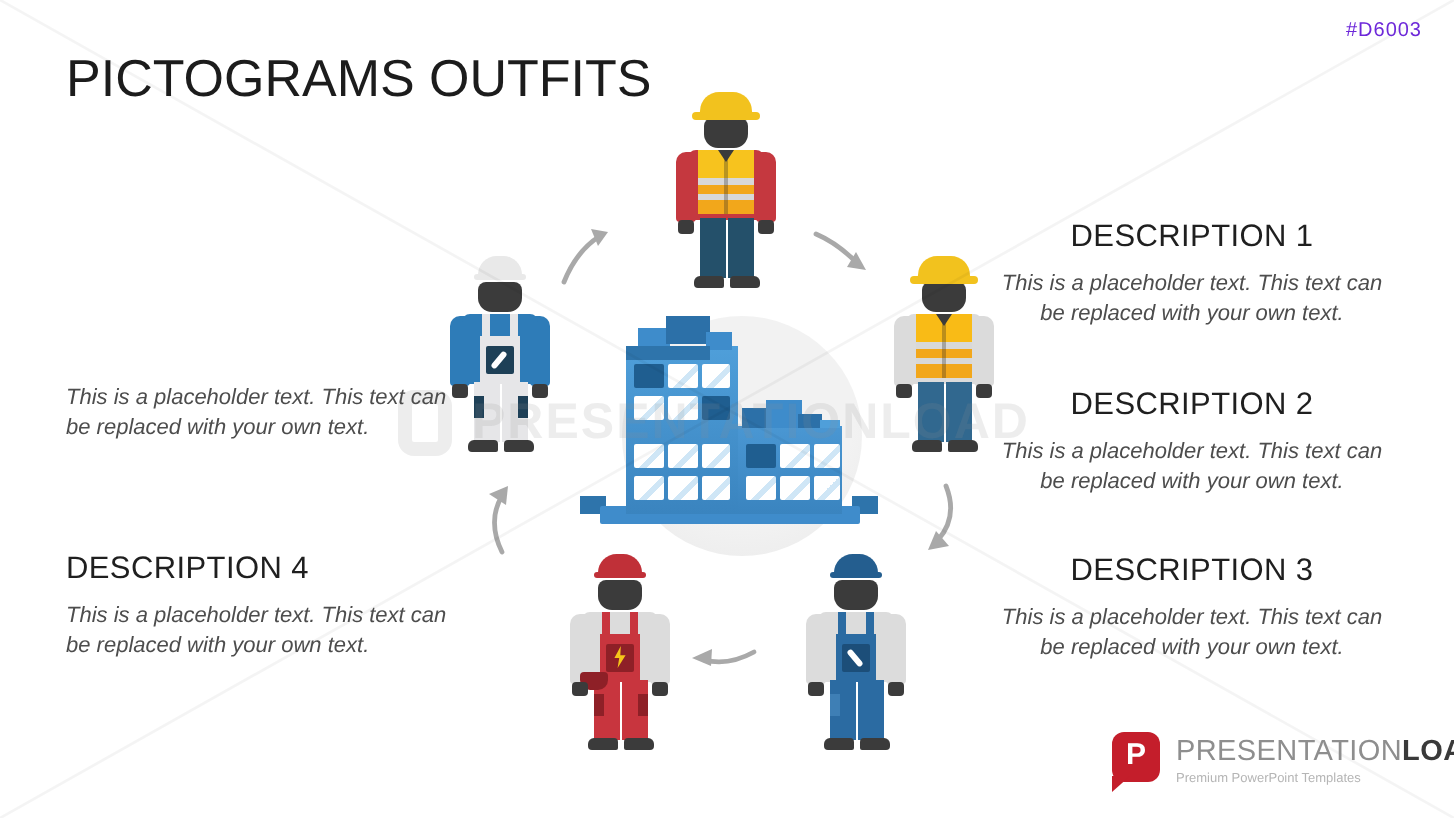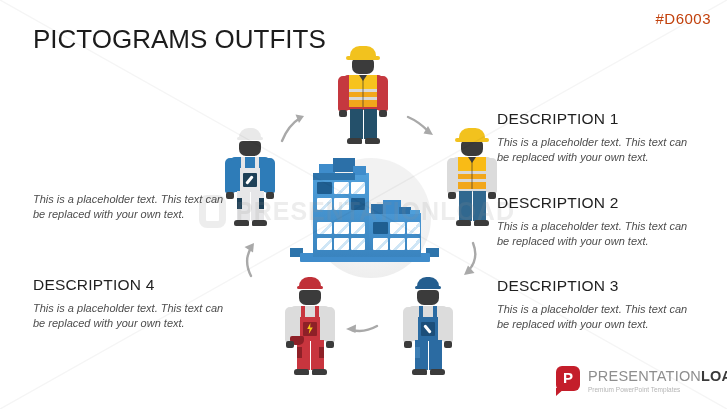--- a/index.html
+++ b/index.html
@@ -1,27 +1,27 @@
 <!DOCTYPE html>
 <html><head>
 <meta charset="utf-8">
 <style>
   html,body{margin:0;padding:0;background:#888;}
   .slide{position:relative;width:727px;height:409px;background:#ffffff;overflow:hidden;
          font-family:"Liberation Sans", sans-serif;}
   .slide *{box-sizing:border-box;}
 
   
-  .id-tag{position:absolute;top:10px;right:16px;font-size:15px;color:#c2410c;letter-spacing:.5px;z-index:7;}
+  .id-tag{position:absolute;top:10px;right:16px;font-size:10px;color:#6d28d9;letter-spacing:.5px;z-index:7;}
   .title{position:absolute;left:33px;top:24px;font-size:26px;color:#1c1c1c;z-index:7;}
   .subtitle{position:absolute;left:34px;top:60px;font-size:14px;color:#2e2e2e;z-index:7;}
 
   
   .desc{position:absolute;width:198px;z-index:7;}
-  .desc.right{right:32px;text-align:left;}
+  .desc.right{right:32px;text-align:center;}
   .desc.left{left:33px;text-align:left;}
   .desc-title{font-size:15.5px;color:#1f1f1f;letter-spacing:.2px;margin-bottom:7px;}
   .desc-body{font-size:11px;line-height:1.34;color:#4d4d4d;font-style:italic;}
 
   
   .circle-bg{position:absolute;left:311px;top:158px;width:120px;height:120px;border-radius:50%;
              background:radial-gradient(circle at 50% 40%, #f2f2f2 60%, #e9e9e9 100%);z-index:2;}
   .building{position:absolute;left:283px;top:156px;width:162px;height:108px;z-index:3;}
   .building div{position:absolute;}
   .b-base{left:17px;top:97px;width:130px;height:9px;background:#3F8CCB;border-radius:1px;}

